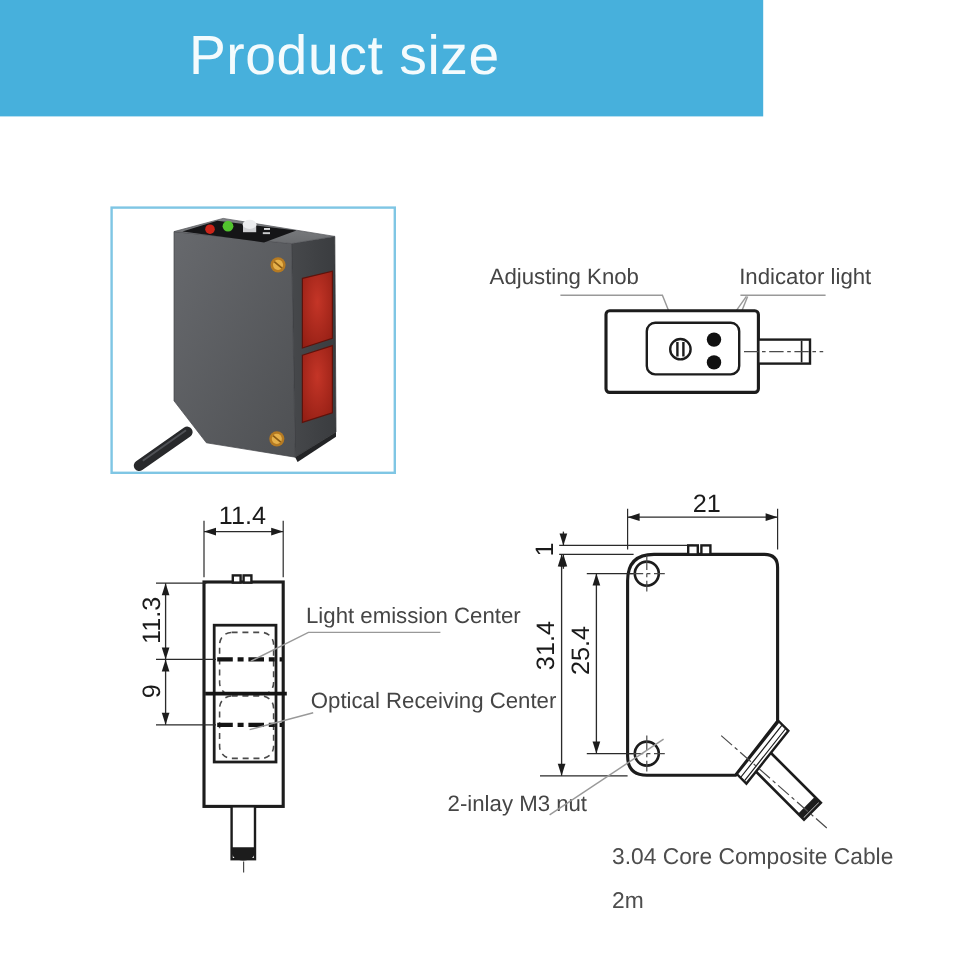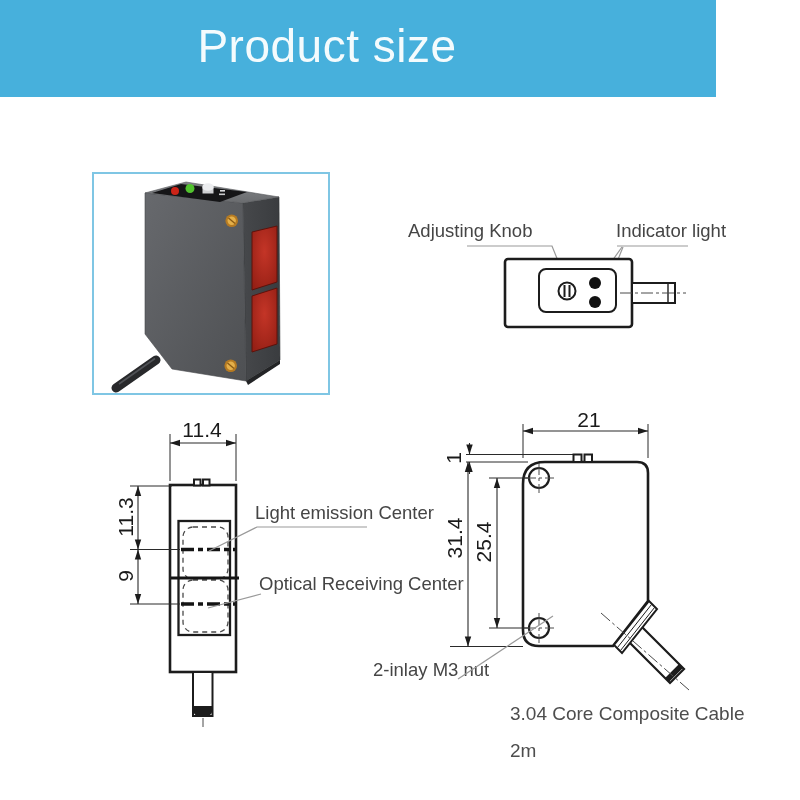--- a/index.html
+++ b/index.html
@@ -1,18 +1,18 @@
 <!DOCTYPE html>
 <html><head>
 <meta charset="utf-8">
 <style>
   html,body{margin:0;padding:0;}
   body{width:800px;height:800px;position:relative;background:#ffffff;overflow:hidden;
        font-family:"Liberation Sans",sans-serif;}
-  .header{position:absolute;left:0;top:0;width:716px;height:97px;background:#47b0dc;
+  .header{position:absolute;left:0;top:0;width:636px;height:97px;background:#47b0dc;
           display:flex;align-items:center;justify-content:center;}
   .header .title{font-size:46px;color:#f4fbfd;letter-spacing:0.5px;
                  transform:translate(-31px,-3px);}
   .photo-frame{position:absolute;left:92px;top:172px;width:234px;height:219px;
                border:2px solid #7fc6e4;background:#ffffff;}
   svg{position:absolute;left:0;top:0;}
   #drawing{width:800px;height:800px;}
   text{font-family:"Liberation Sans",sans-serif;}
   .lbl{font-size:18.5px;fill:#454545;}
   .dim{font-size:21px;fill:#1a1a1a;}

